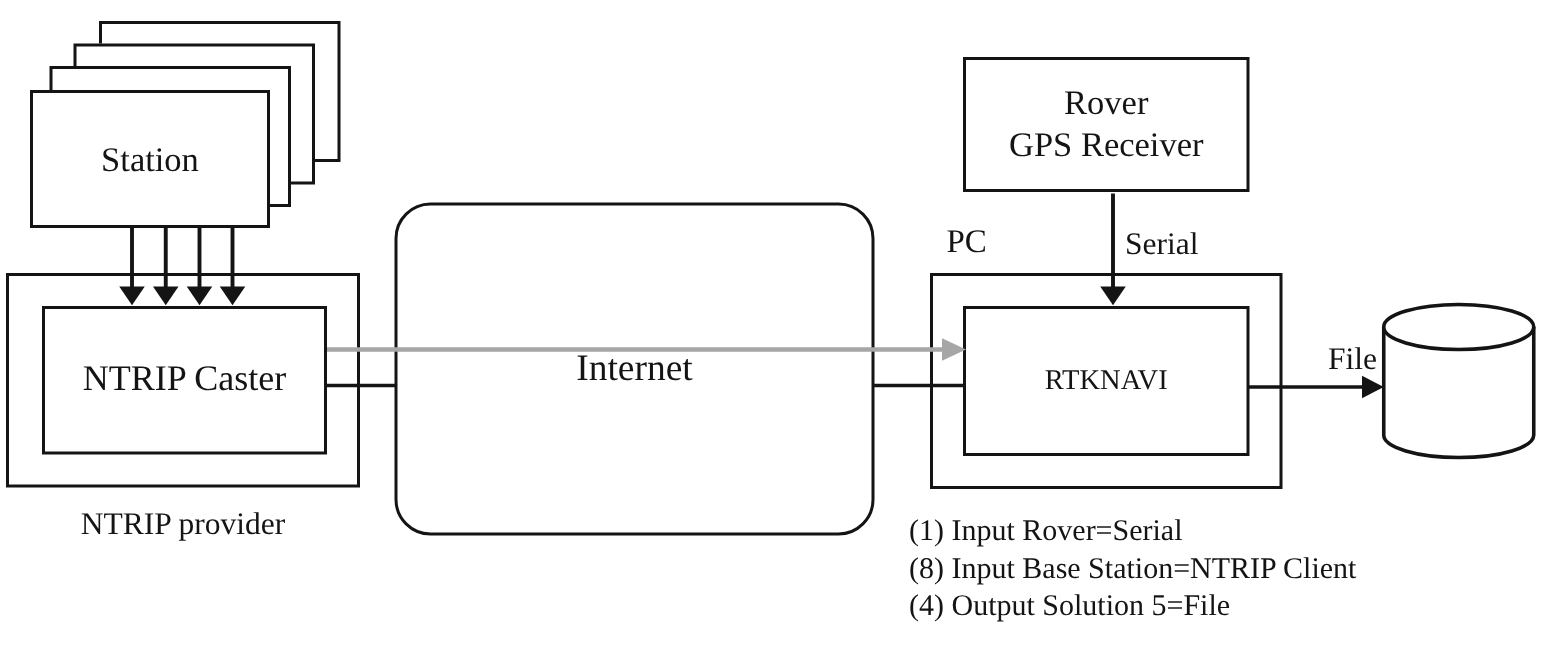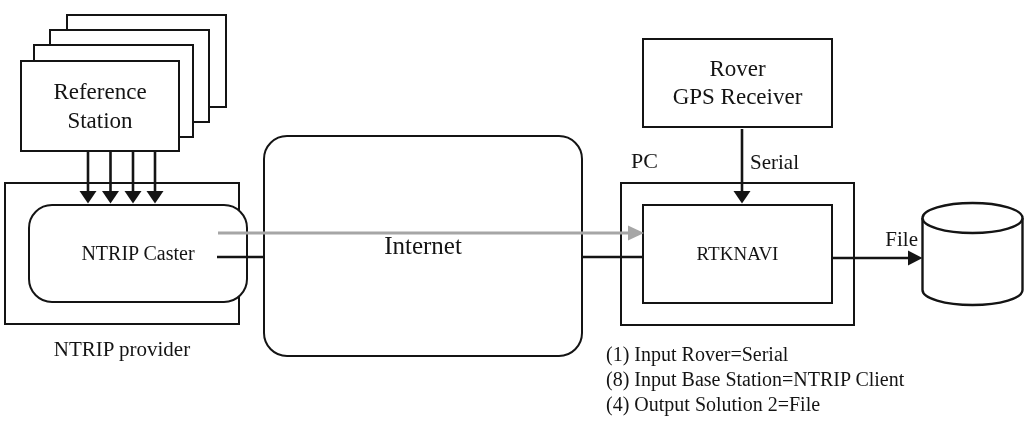--- a/index.html
+++ b/index.html
@@ -9,21 +9,21 @@
     overflow:hidden;
   }
   .box{position:absolute;box-sizing:border-box;background:#fff;border:2px solid #141414;}
   .center{display:flex;align-items:center;justify-content:center;text-align:center;flex-direction:column;}
   .lbl{position:absolute;white-space:nowrap;}
   #box-stack-4{left:66px;top:14px;width:161px;height:94px;}
   #box-stack-3{left:49px;top:29px;width:161px;height:94px;}
   #box-stack-2{left:33px;top:44px;width:161px;height:94px;}
   #box-ref{left:20px;top:60px;width:160px;height:92px;font-size:23px;line-height:29px;}
   #box-nrtk{left:4px;top:182px;width:236px;height:143px;}
-  #box-ntrip{left:28px;top:204px;width:220px;height:99px;font-size:20px;border-radius:24px;}
+  #box-ntrip{left:28px;top:204px;width:190px;height:99px;font-size:24px;}
   #box-internet{left:263px;top:135px;width:320px;height:222px;border-radius:24px;font-size:25px;}
   #box-pc{left:620px;top:182px;width:235px;height:144px;}
   #box-rtknavi{left:642px;top:204px;width:191px;height:100px;font-size:19px;font-family:Liberation Serif, serif;}
   #box-rover{left:642px;top:38px;width:191px;height:90px;font-size:23px;line-height:28px;}
   #lbl-nrtk{left:4px;top:337px;width:236px;text-align:center;font-size:21px;}
   #lbl-pc{left:631px;top:148px;font-size:22px;}
   #lbl-serial{left:750px;top:150px;font-size:21px;}
   #lbl-file{left:854px;top:227px;width:64px;text-align:right;font-size:21px;}
   #notes{position:absolute;left:606px;top:342px;font-size:20px;line-height:25px;}
   #notes div{white-space:nowrap;}
@@ -31,21 +31,20 @@
 </style>
 </head>
 <body>
 
 <div id="canvas">
 
   <div class="box" id="box-stack-4"></div>
   <div class="box" id="box-stack-3"></div>
   <div class="box" id="box-stack-2"></div>
   <div class="box center" id="box-ref">
-    <span>Reference</span>
     <span>Station</span>
   </div>
 
   <div class="box" id="box-nrtk"></div>
   <div class="box center" id="box-ntrip">
     <span>NTRIP Caster</span>
   </div>
   <div class="lbl" id="lbl-nrtk">NTRIP provider</div>
 
   <div class="box center" id="box-internet">
@@ -62,21 +61,21 @@
     <span>Rover</span>
     <span>GPS Receiver</span>
   </div>
 
   <div class="lbl" id="lbl-serial">Serial</div>
   <div class="lbl" id="lbl-file">File</div>
 
   <div id="notes">
     <div>(1) Input Rover=Serial</div>
     <div>(8) Input Base Station=NTRIP Client</div>
-    <div>(4) Output Solution 2=File</div>
+    <div>(4) Output Solution 5=File</div>
   </div>
 
   <svg id="wires" width="1031" height="431" viewBox="0 0 1031 431">
 
     <g stroke="#141414" stroke-width="2.6" fill="#141414">
       <line x1="88" y1="151" x2="88" y2="192"></line>
       <line x1="110.5" y1="151" x2="110.5" y2="192"></line>
       <line x1="133" y1="151" x2="133" y2="192"></line>
       <line x1="155" y1="151" x2="155" y2="192"></line>
       <polygon points="79.5,191 96.5,191 88,203.5" stroke="none"></polygon>

